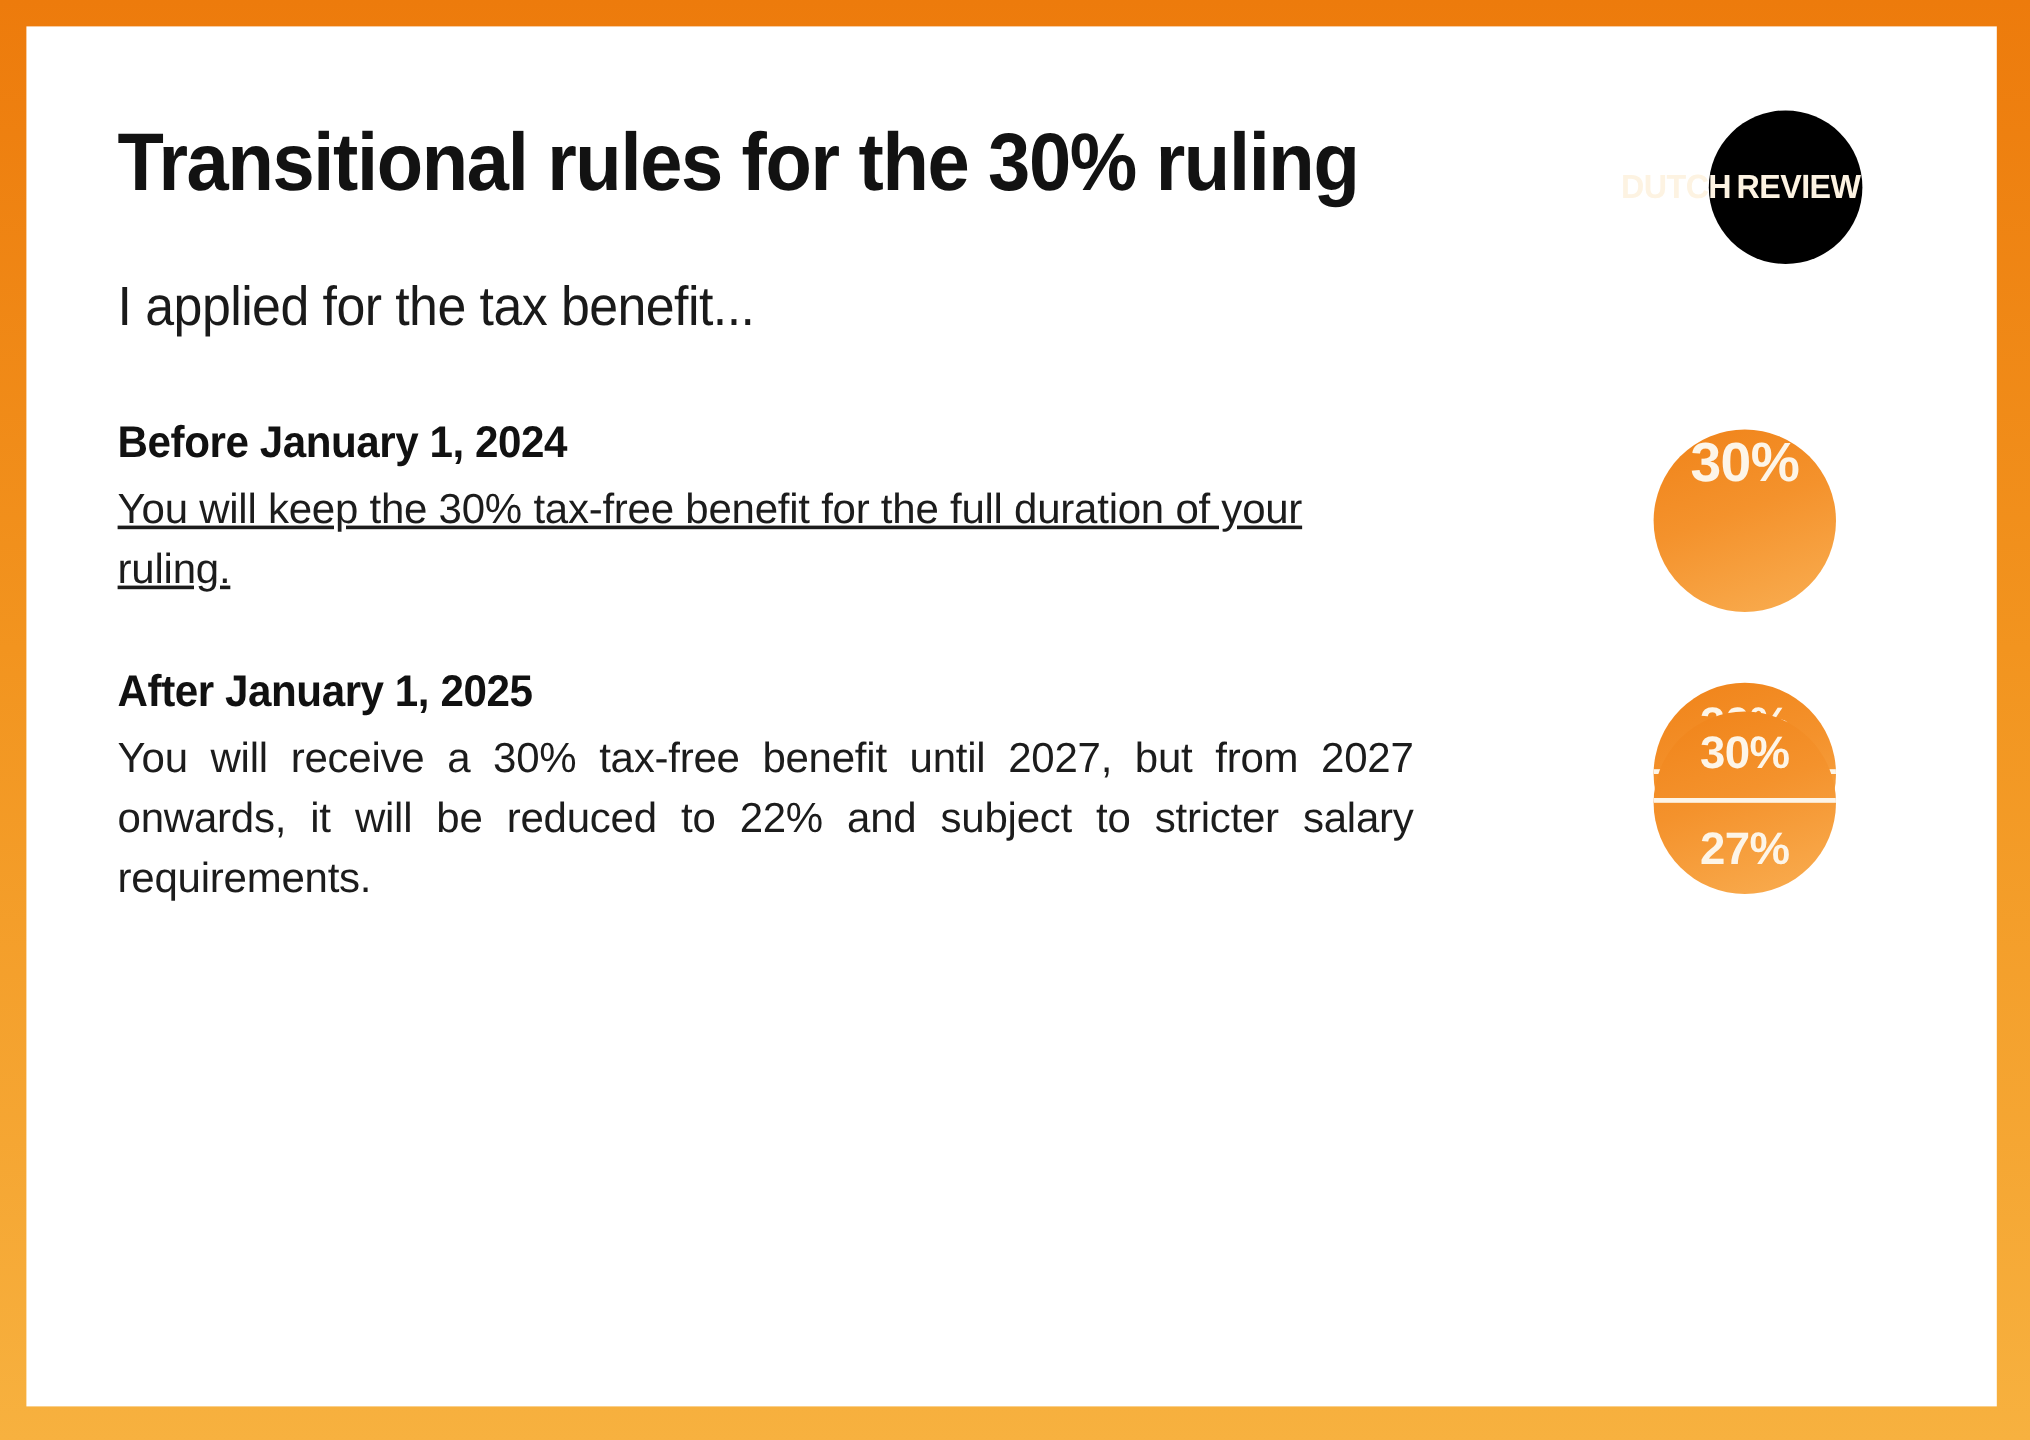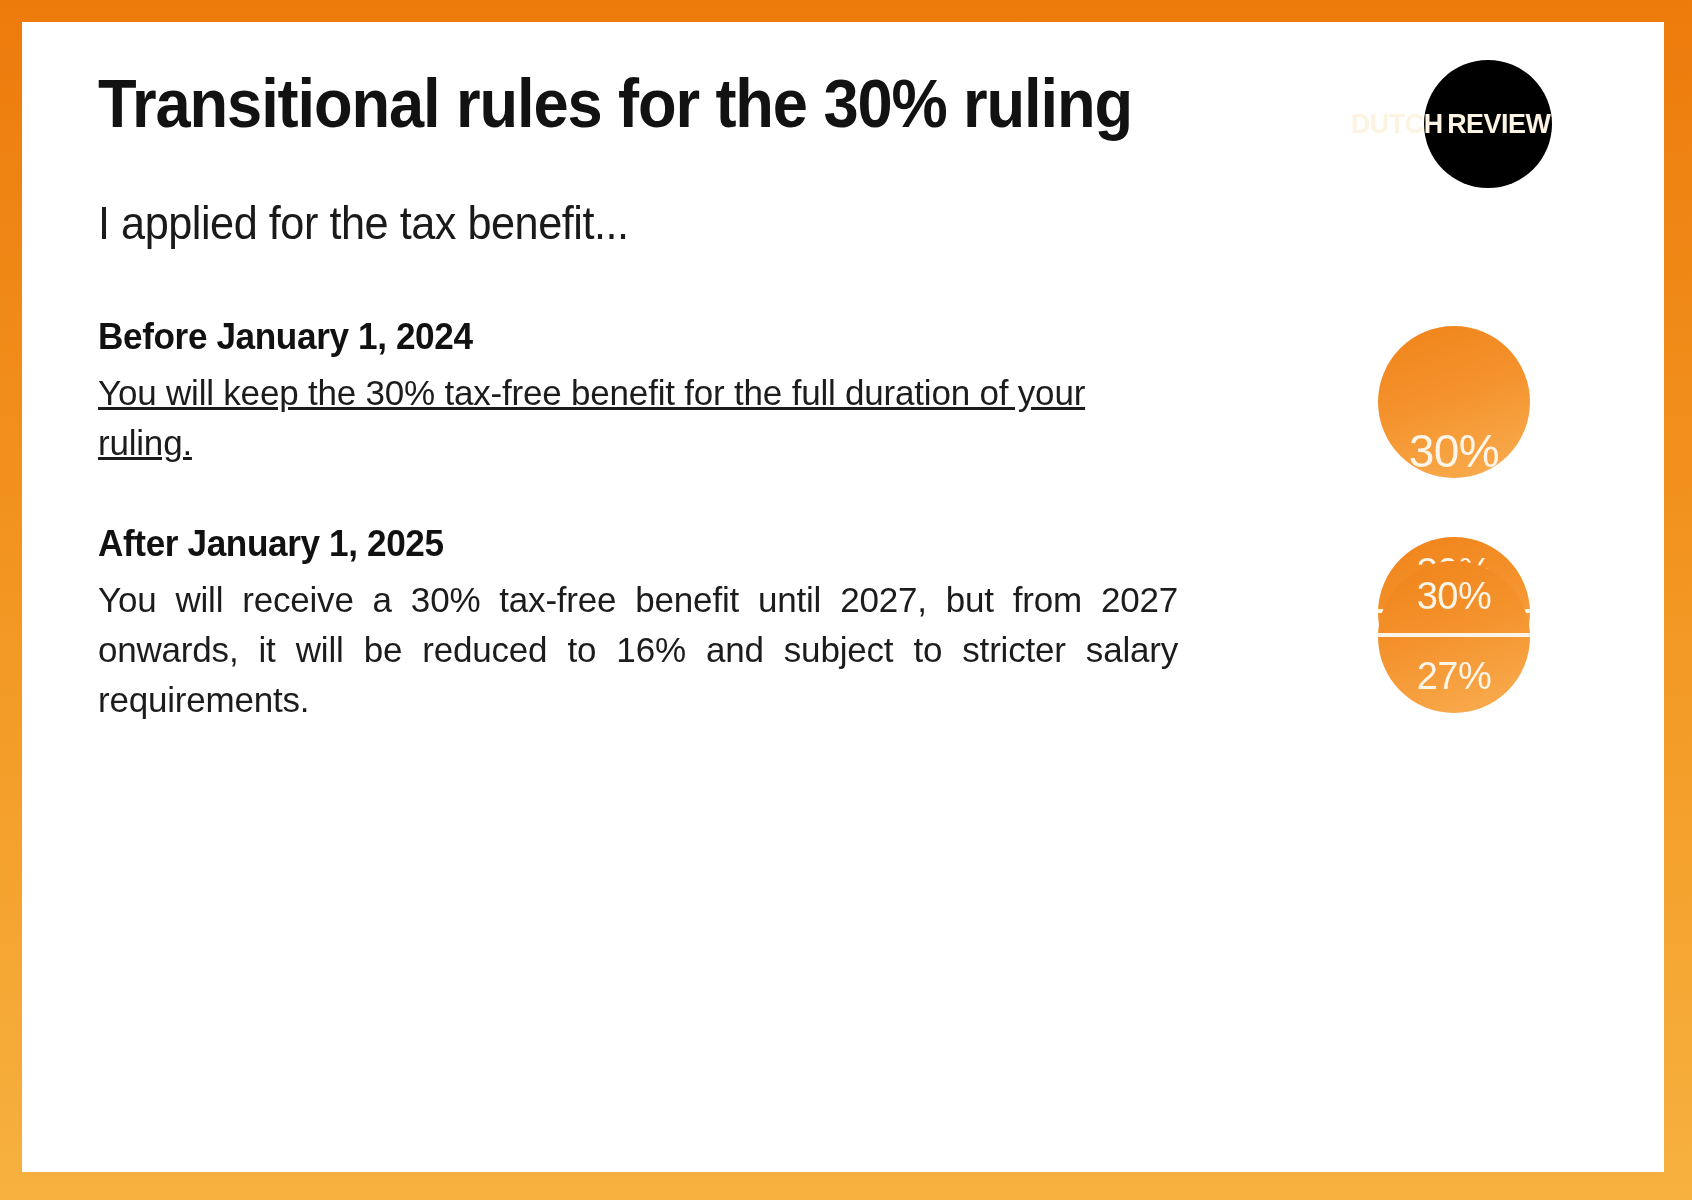--- a/index.html
+++ b/index.html
@@ -24,21 +24,21 @@
     padding: 22px 28px 28px 22px;
   }
 
   
   #card {
     position: relative;
     width: 100%;
     height: 100%;
     background: #ffffff;
     box-sizing: border-box;
-    padding: 28px 70px 40px 76px;
+    padding: 60px 70px 40px 76px;
   }
 
   
   .header-row {
     position: relative;
     height: 120px;
   }
   .title {
     margin: 0;
     font-family: "Liberation Sans", sans-serif;
@@ -127,23 +127,23 @@
   
   .pct-badge {
     position: absolute;
     width: 152px;
     height: 152px;
     border-radius: 50%;
     background: linear-gradient(160deg, #F08319 0%, #F4922C 45%, #F9AE52 100%);
     display: flex;
     flex-direction: column;
     align-items: center;
-    justify-content: flex-end;
+    justify-content: flex-start;
     color: #FDF5E8;
-    font-weight: 400;
+    font-weight: 700;
     overflow: hidden;
   }
   .pct-badge .pct-single {
     font-size: 46px;
     letter-spacing: -0.5px;
   }
   .pct-badge.split .pct-top,
   .pct-badge.split .pct-bottom {
     flex: 1 1 50%;
     width: 100%;
@@ -199,21 +199,21 @@
       <div class="section">
         <div id="badge-2" class="pct-badge split">
           <span class="pct-top">30%</span>
           <span class="pct-bottom">27%</span>
         </div>
       </div>
 
       <div class="section">
         <div class="section-text">
           <h2 class="section-heading">After January 1, 2025</h2>
-          <p class="section-body">You will receive a 30% tax-free benefit until 2027, but from 2027 onwards, it will be reduced to 16% and subject to stricter salary requirements.</p>
+          <p class="section-body">You will receive a 30% tax-free benefit until 2027, but from 2027 onwards, it will be reduced to 22% and subject to stricter salary requirements.</p>
         </div>
         <div id="badge-3" class="pct-badge split">
           <span class="pct-top">30%</span>
           <span class="pct-bottom">27%</span>
         </div>
       </div>
 
     </div>
   </div>
 </div>

